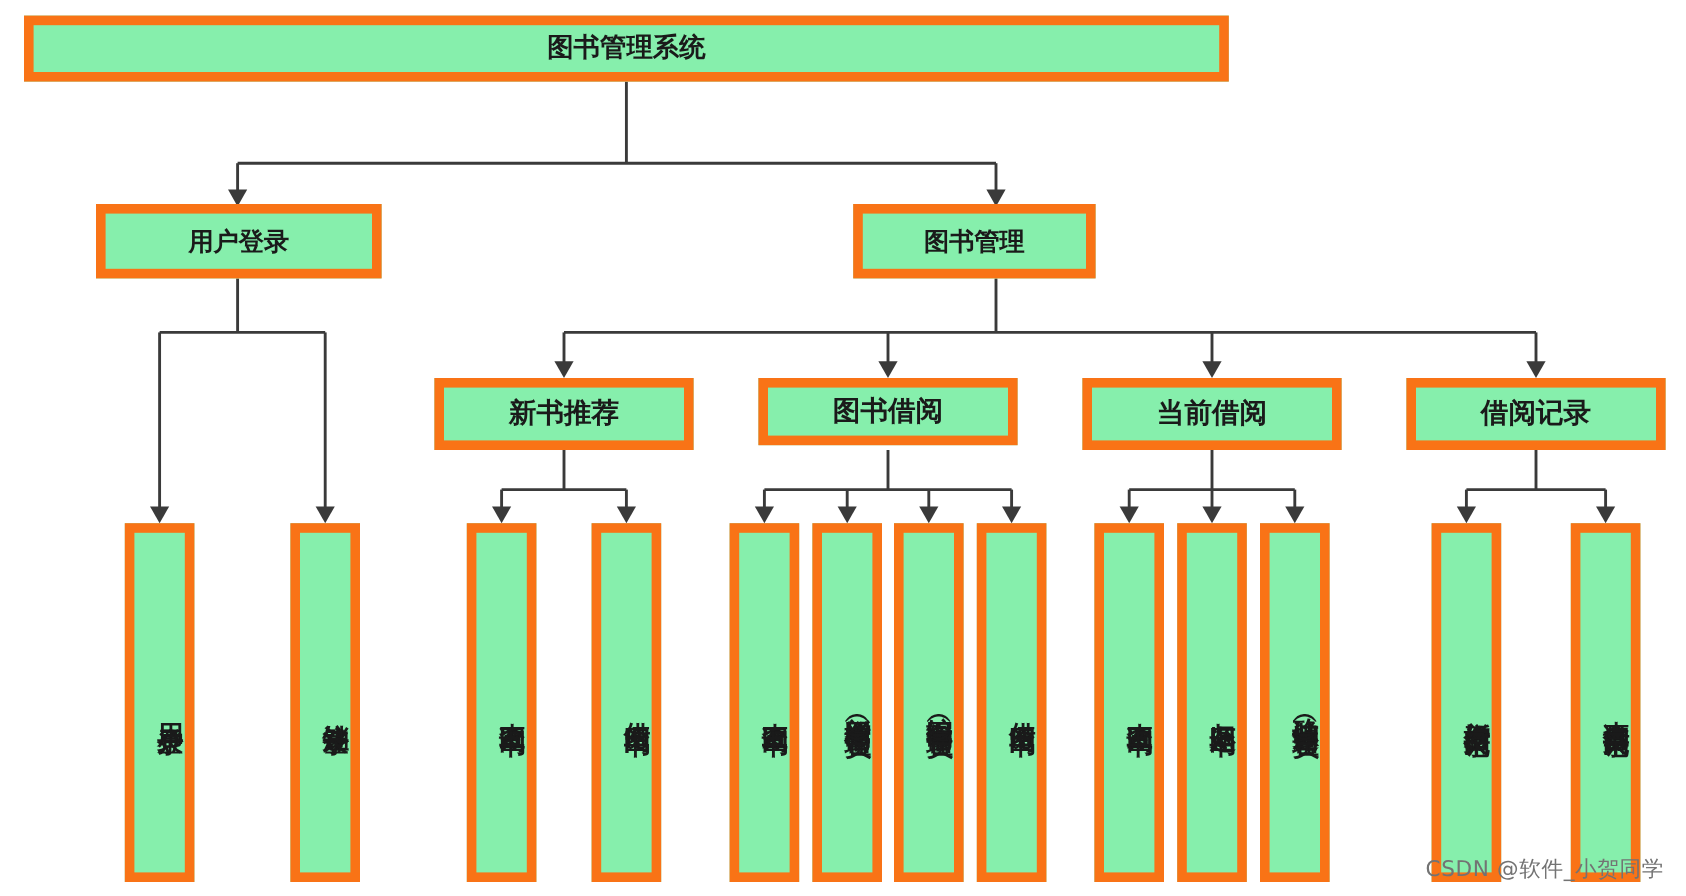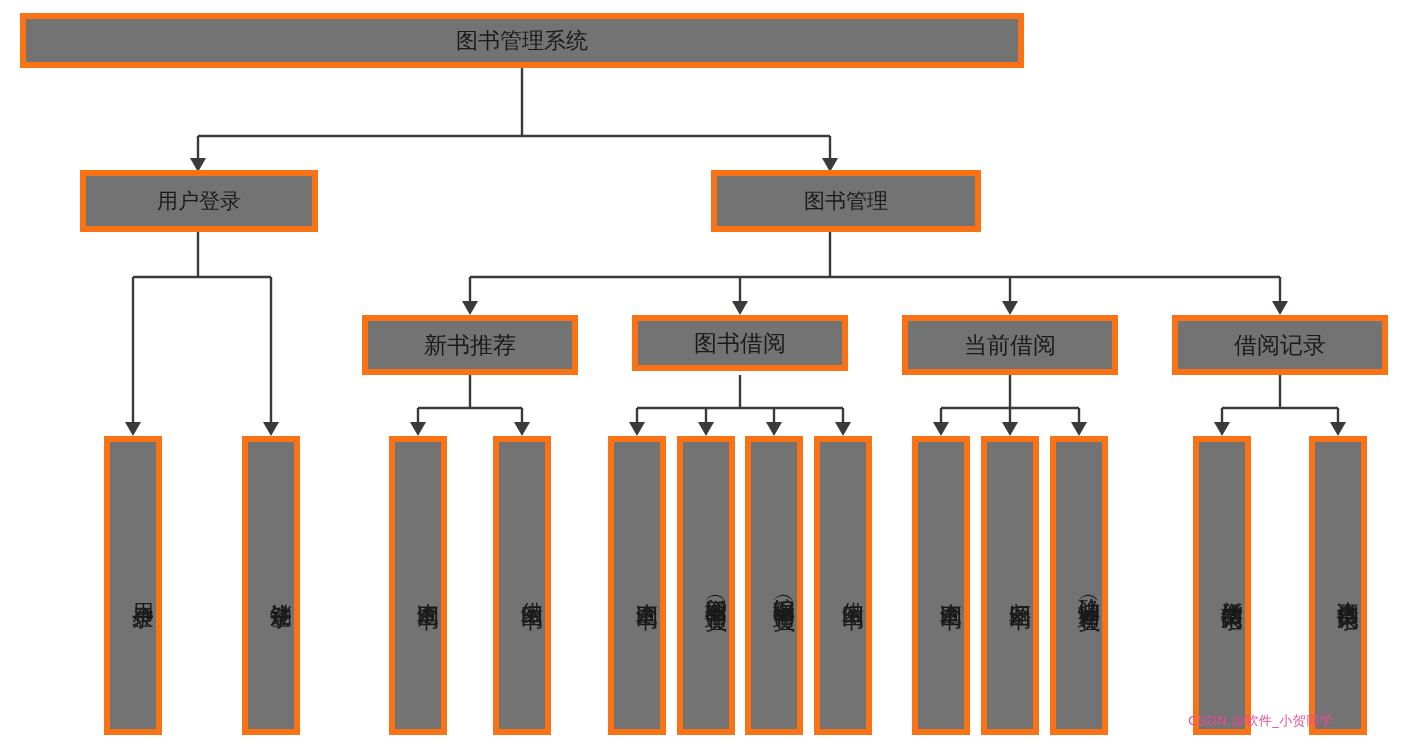--- a/index.html
+++ b/index.html
@@ -10,28 +10,29 @@
     font-family:"DejaVu Sans","Liberation Sans",sans-serif;
     overflow:hidden;
     position:relative;
   }
   #diagram{
     position:absolute;left:0;top:0;width:1405px;height:747px;
   }
   .node{
     position:absolute;
     box-sizing:border-box;
-    background:#737373;
-    border:6px solid #f97316;
+    background:#86efac;
+    border:8px solid #f97316;
     display:flex;
     align-items:center;
     justify-content:center;
     color:#1a1a1a;
     line-height:1.15;
     z-index:3;
+    font-weight:bold;
   }
   .node.root{
     font-size:22px;
   }
   .node.lvl2{
     font-size:21px;
   }
   .node.lvl3{
     font-size:23px;
   }
@@ -45,22 +46,22 @@
     padding-top:6px;
     letter-spacing:2px;
   }
   .leaf-label{
     display:block;
     text-align:left;
   }
   .watermark{
     position:absolute;
     left:1188px;top:712px;
-    font-size:13px;
-    color:#ec4899;
+    font-size:18px;
+    color:#737373;
     letter-spacing:0.5px;
     white-space:nowrap;
     z-index:5;
     font-family:"DejaVu Sans","Liberation Sans",sans-serif;
   }
   svg#wires{
     position:absolute;left:0;top:0;
     width:1405px;height:747px;
     z-index:1;
     pointer-events:none;
@@ -145,21 +146,21 @@
     <polygon points="1330,422 1346,422 1338,436"></polygon>
   </svg>
 
   <div class="node root" style="left:20px;top:13px;width:1004px;height:55px;">
     <span>图书管理系统</span>
   </div>
 
   <div class="node lvl2" style="left:80px;top:170px;width:238px;height:62px;">
     <span>用户登录</span>
   </div>
-  <div class="node lvl2" style="left:711px;top:170px;width:270px;height:62px;">
+  <div class="node lvl2" style="left:711px;top:170px;width:202px;height:62px;">
     <span>图书管理</span>
   </div>
 
   <div class="node lvl3" style="left:362px;top:315px;width:216px;height:60px;">
     <span>新书推荐</span>
   </div>
   <div class="node lvl3" style="left:632px;top:315px;width:216px;height:56px;">
     <span>图书借阅</span>
   </div>
   <div class="node lvl3" style="left:1172px;top:315px;width:216px;height:60px;">

